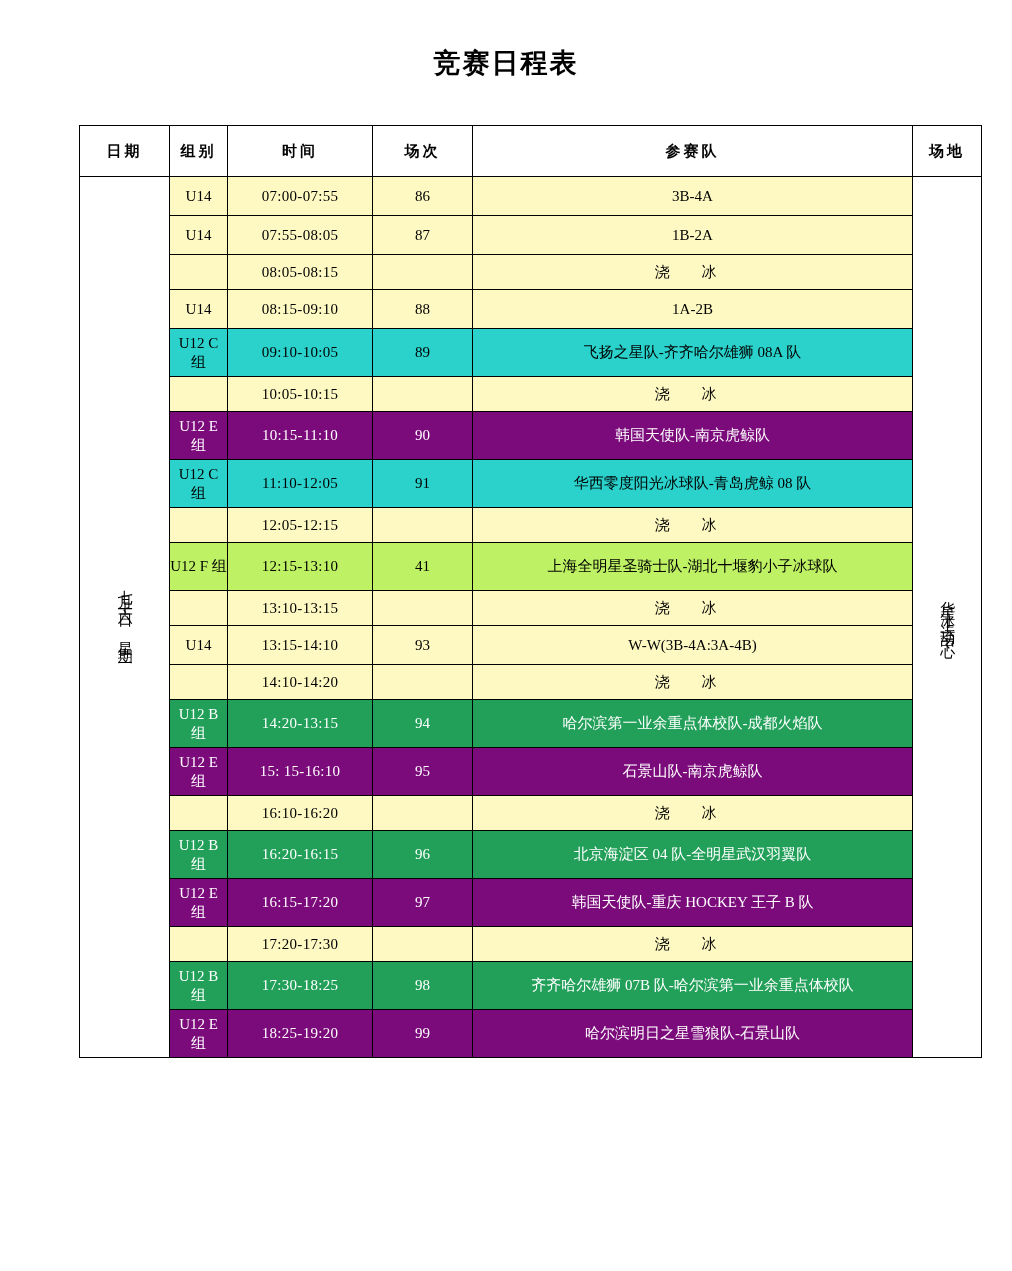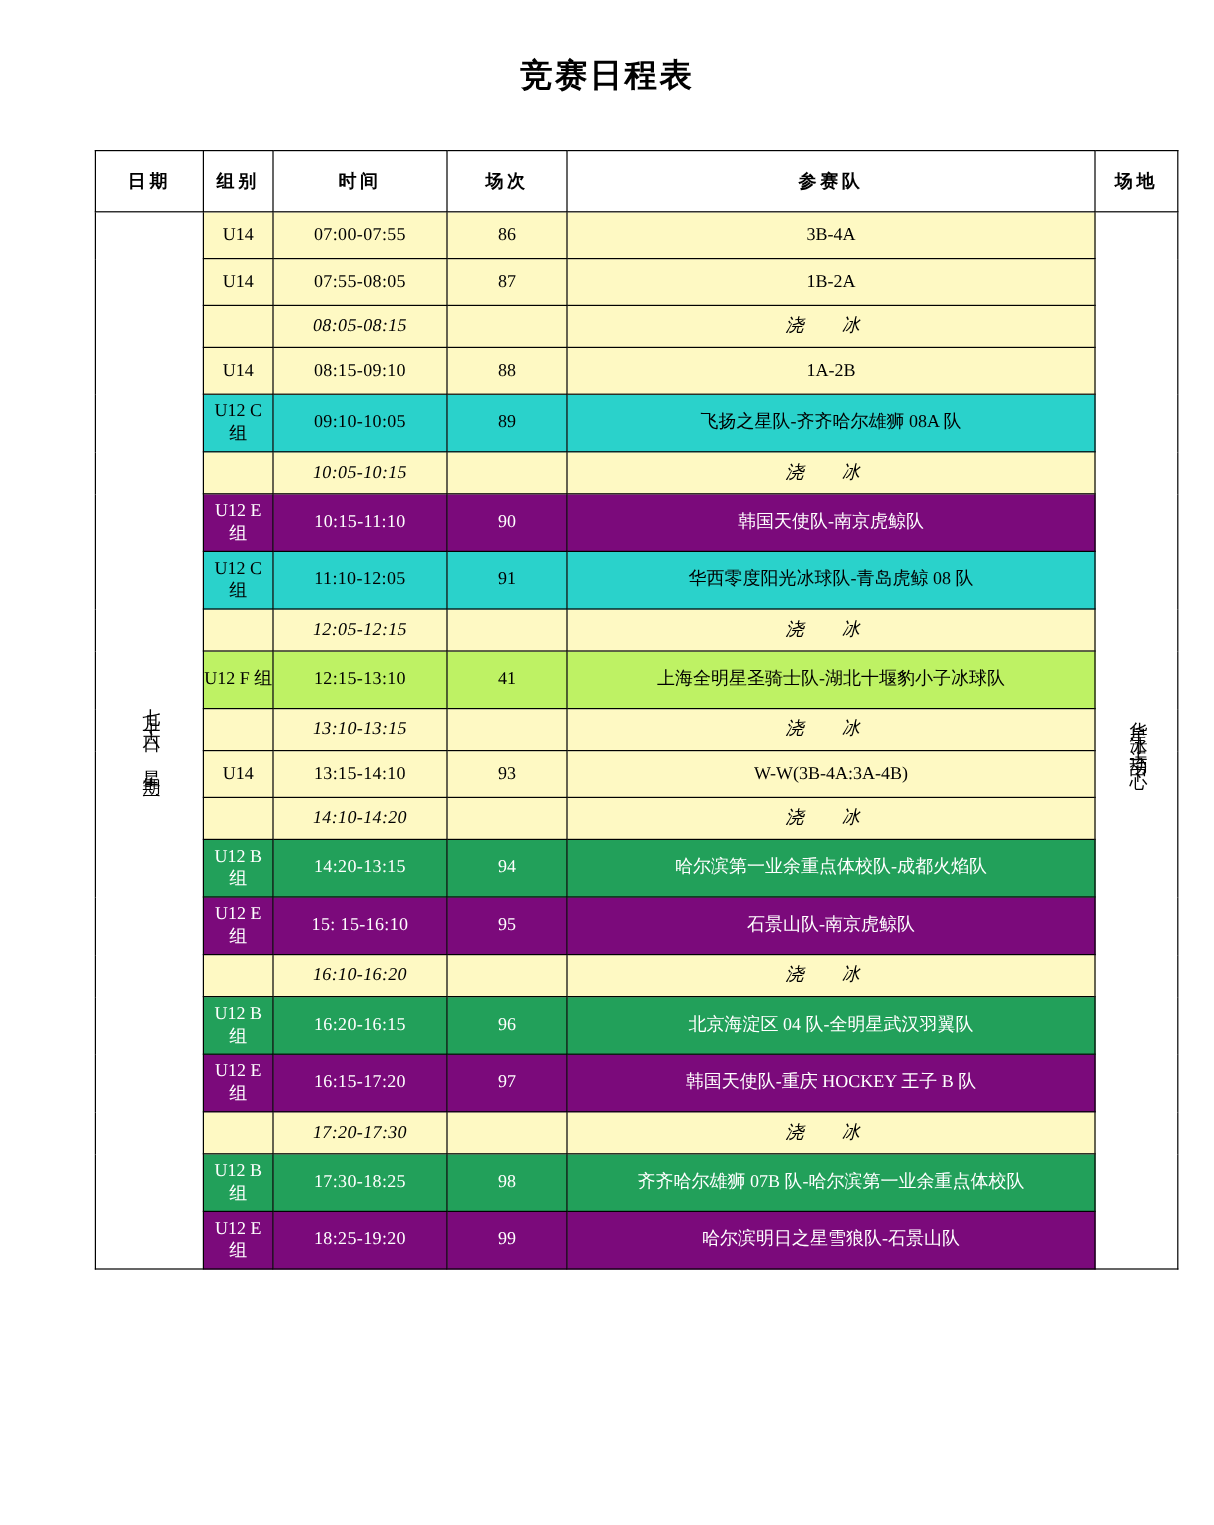--- a/index.html
+++ b/index.html
@@ -79,21 +79,21 @@
     letter-spacing: 0.3px;
   }
   td.match-cell { font-size: 15px; }
   td.teams-cell {
     font-size: 15.5px;
     line-height: 1.4;
     padding: 4px 8px;
   }
   tr.row-normal td { height: 38px; }
   tr.row-colored td { height: 47px; }
-  tr.row-ice td { height: 34px; font-style: italic; }
+  tr.row-ice td { height: 34px; }
 
   .ice-text { letter-spacing: 14px; margin-left: 36px; }
 
   
   .bg-cyan   { background: #2ad2cb; }
   .bg-purple { background: #7b0a7b; color: #ffffff; }
   .bg-green  { background: #22a05a; color: #ffffff; }
   .bg-gray   { background: #bef264; }
   .bg-white  { background: #fef9c3; }
 </style>

